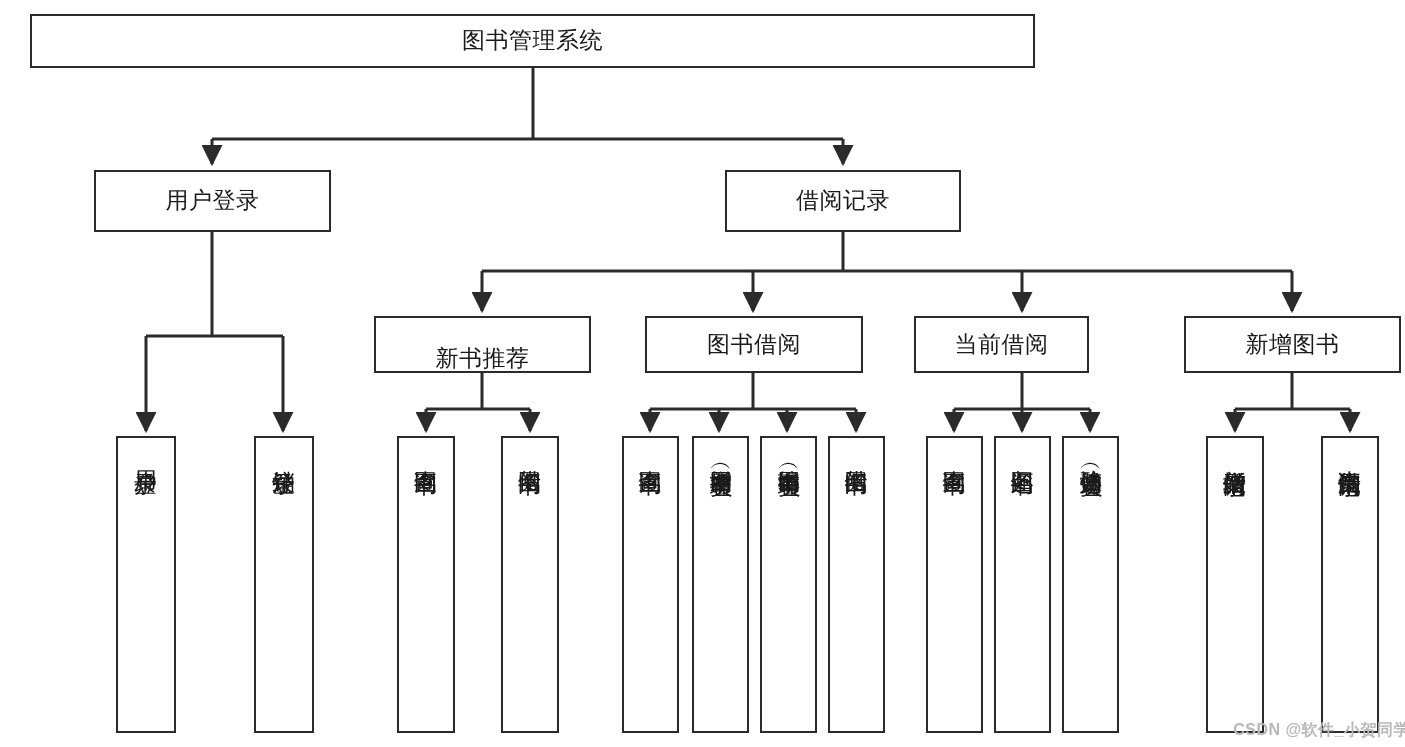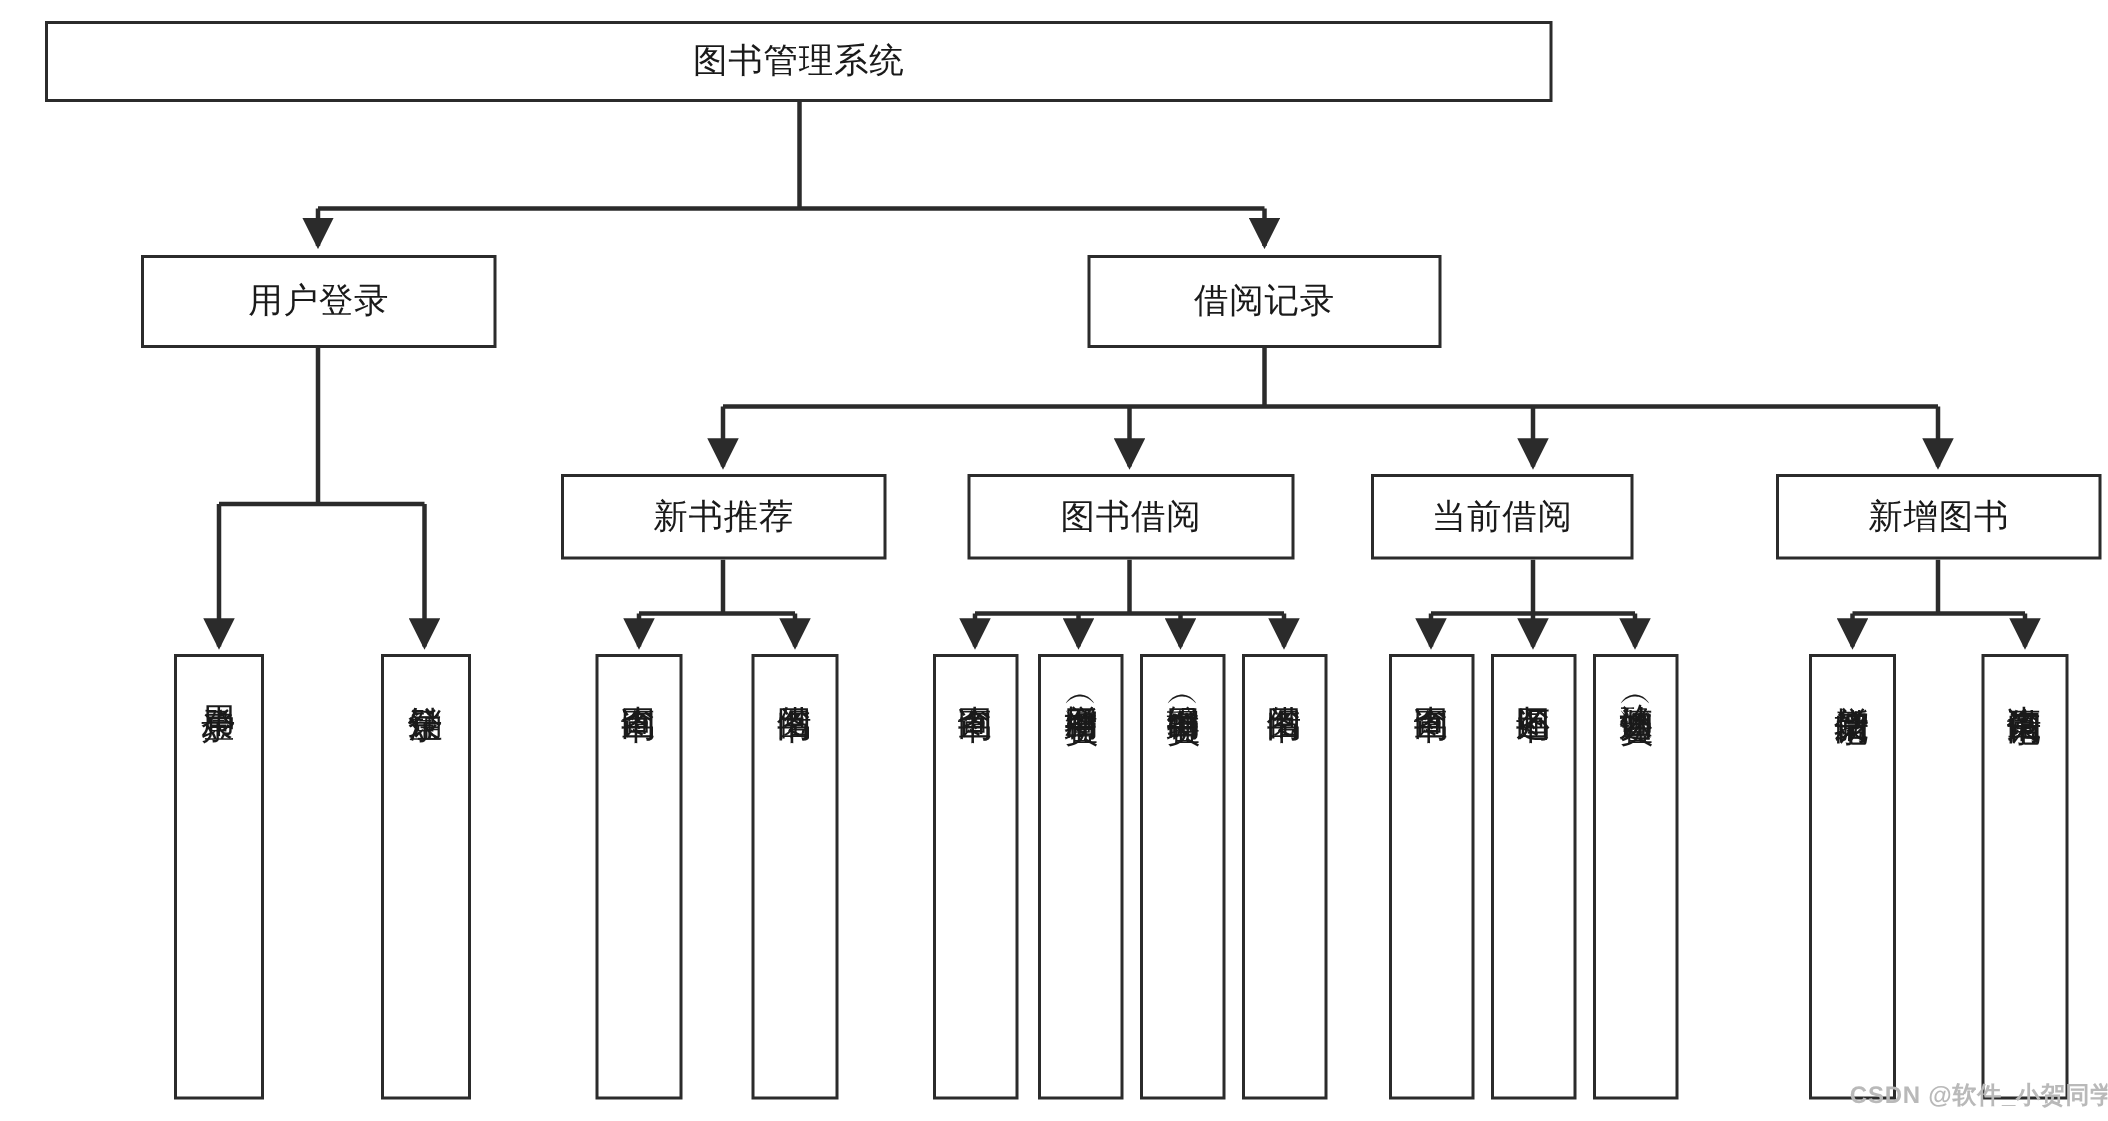--- a/index.html
+++ b/index.html
@@ -132,21 +132,21 @@
     <span class="node-label">图书管理系统</span>
   </div>
 
   <div class="node node-h" style="left:81px; top:170px; width:237px; height:62px;">
     <span class="node-label">用户登录</span>
   </div>
   <div class="node node-h" style="left:712px; top:170px; width:236px; height:62px;">
     <span class="node-label">借阅记录</span>
   </div>
 
-  <div class="node node-h" style="left:361px; top:316px; width:217px; height:57px;">
+  <div class="node node-h" style="left:361px; top:316px; width:217px; height:57px;align-items:flex-end;">
     <span class="node-label">新书推荐</span>
   </div>
   <div class="node node-h" style="left:632px; top:316px; width:218px; height:57px;">
     <span class="node-label">图书借阅</span>
   </div>
   <div class="node node-h" style="left:901px; top:316px; width:175px; height:57px;">
     <span class="node-label">当前借阅</span>
   </div>
   <div class="node node-h" style="left:1171px; top:316px; width:217px; height:57px;">
     <span class="node-label">新增图书</span>

